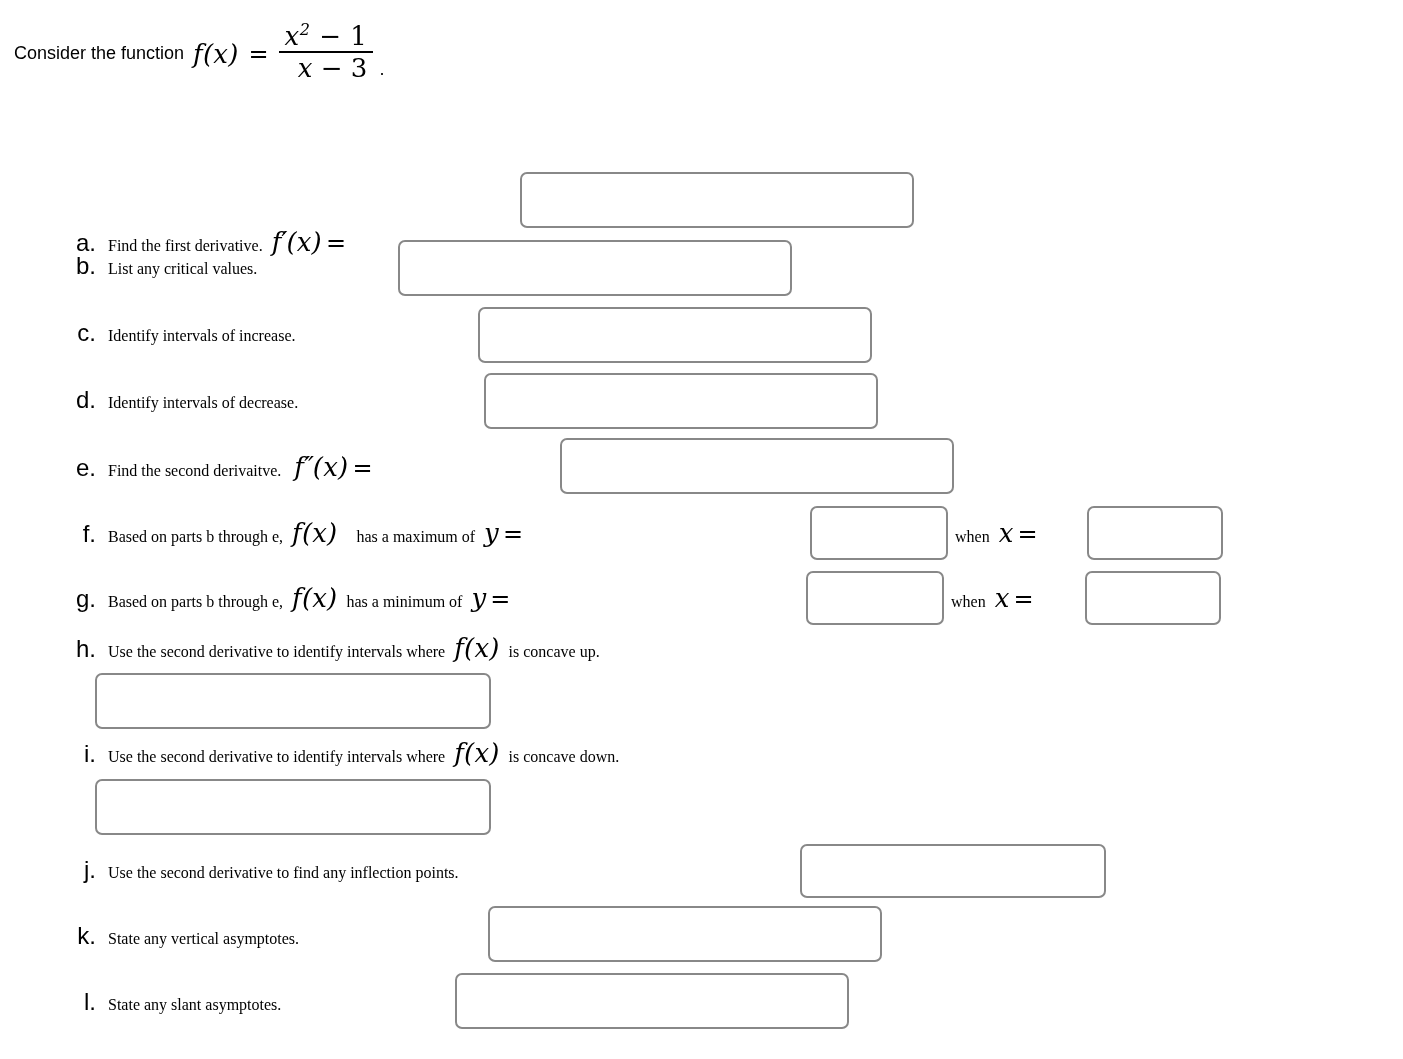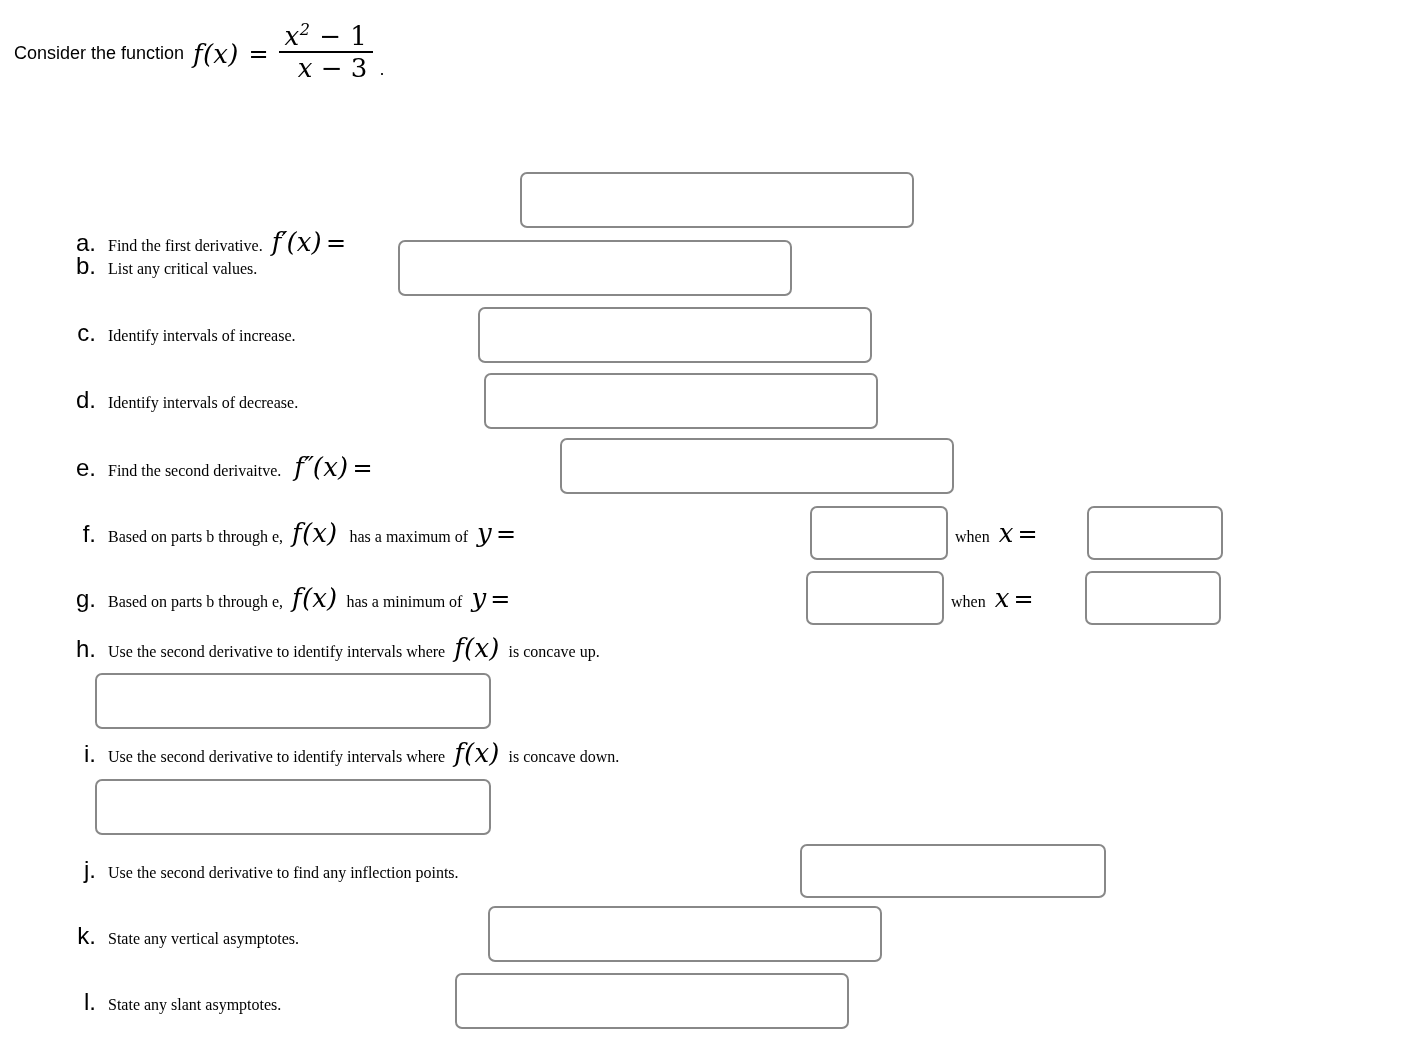--- a/index.html
+++ b/index.html
@@ -156,21 +156,21 @@
   <span class="label">Find the second derivaitve.</span>
   <span class="math" style="margin-left:13px;">f<span class="prime">″</span>(x)</span>
   <span class="mathop">=</span>
 </div>
 <div class="box" style="left:560px; top:438px; width:394px; height:56px;"></div>
 
 <div class="item" style="left:50px; top:518px;">
   <span class="marker">f.</span>
   <span class="label">Based on parts b through e,</span>
   <span class="math" style="margin-left:9px;">f(x)</span>
-  <span class="label" style="margin-left:12px;">has a maximum of</span>
+  <span class="label" style="margin-left:19px;">has a maximum of</span>
   <span class="math" style="margin-left:9px;">y</span>
   <span class="mathop">=</span>
 </div>
 <div class="box" style="left:810px; top:506px; width:138px; height:54px;"></div>
 <div class="item" style="left:955px; top:518px;">
   <span class="label">when</span>
   <span class="math" style="margin-left:9px;">x</span>
   <span class="mathop">=</span>
 </div>
 <div class="box" style="left:1087px; top:506px; width:136px; height:54px;"></div>

